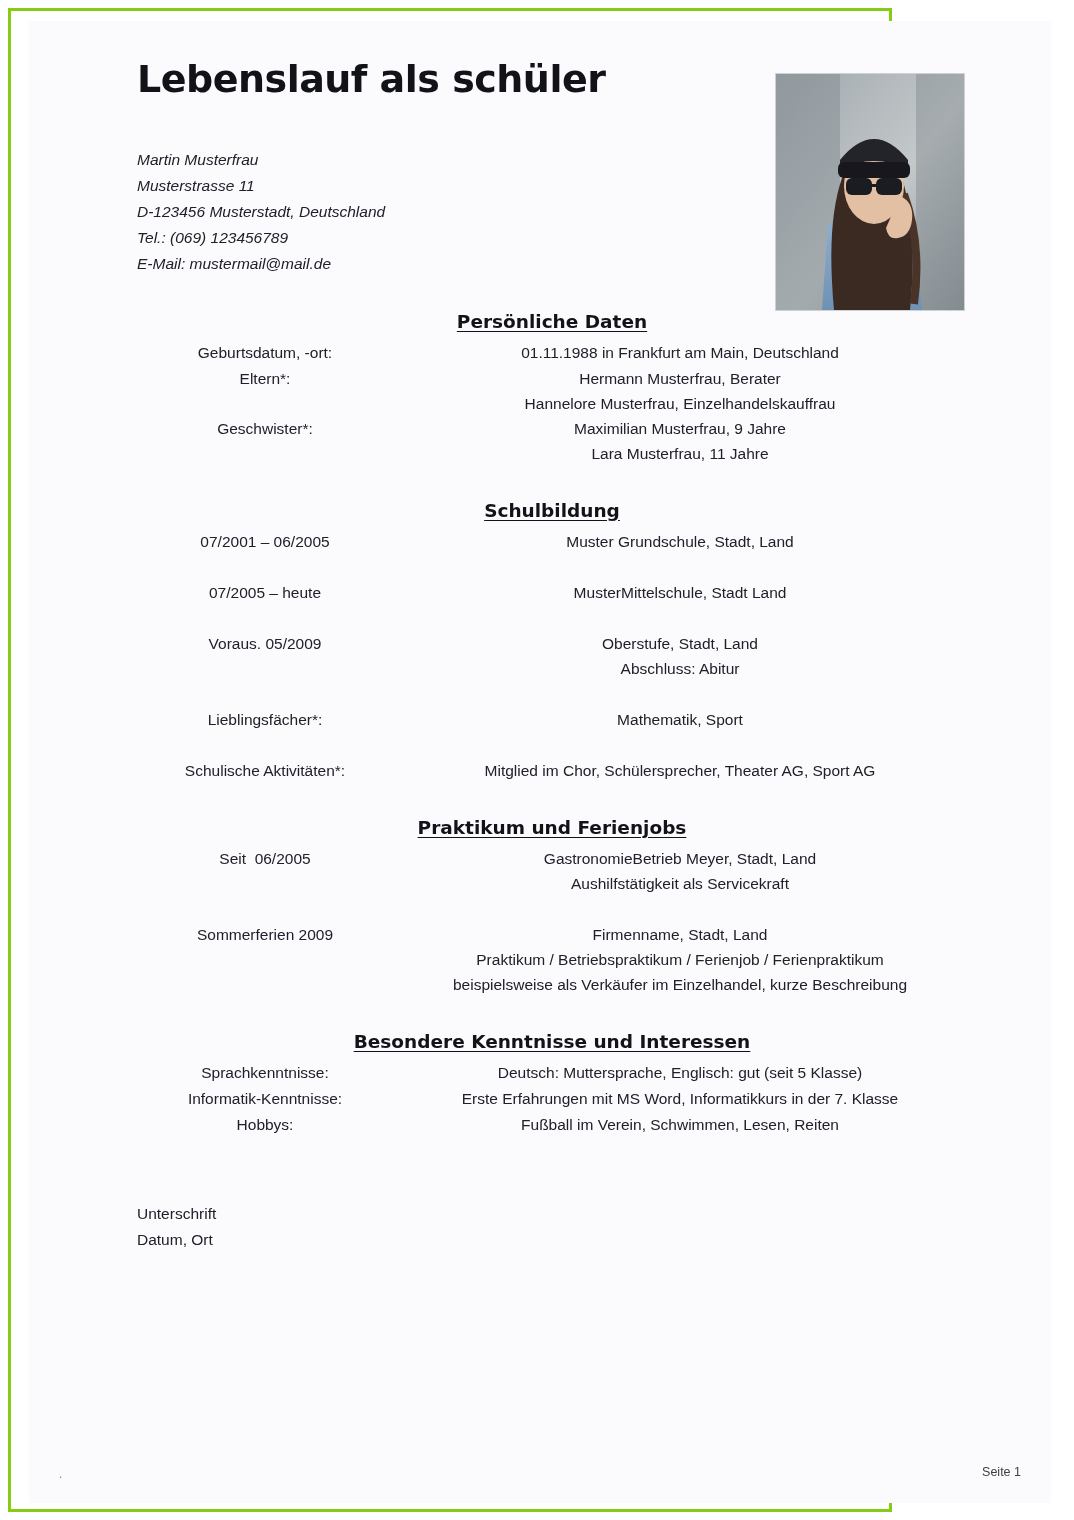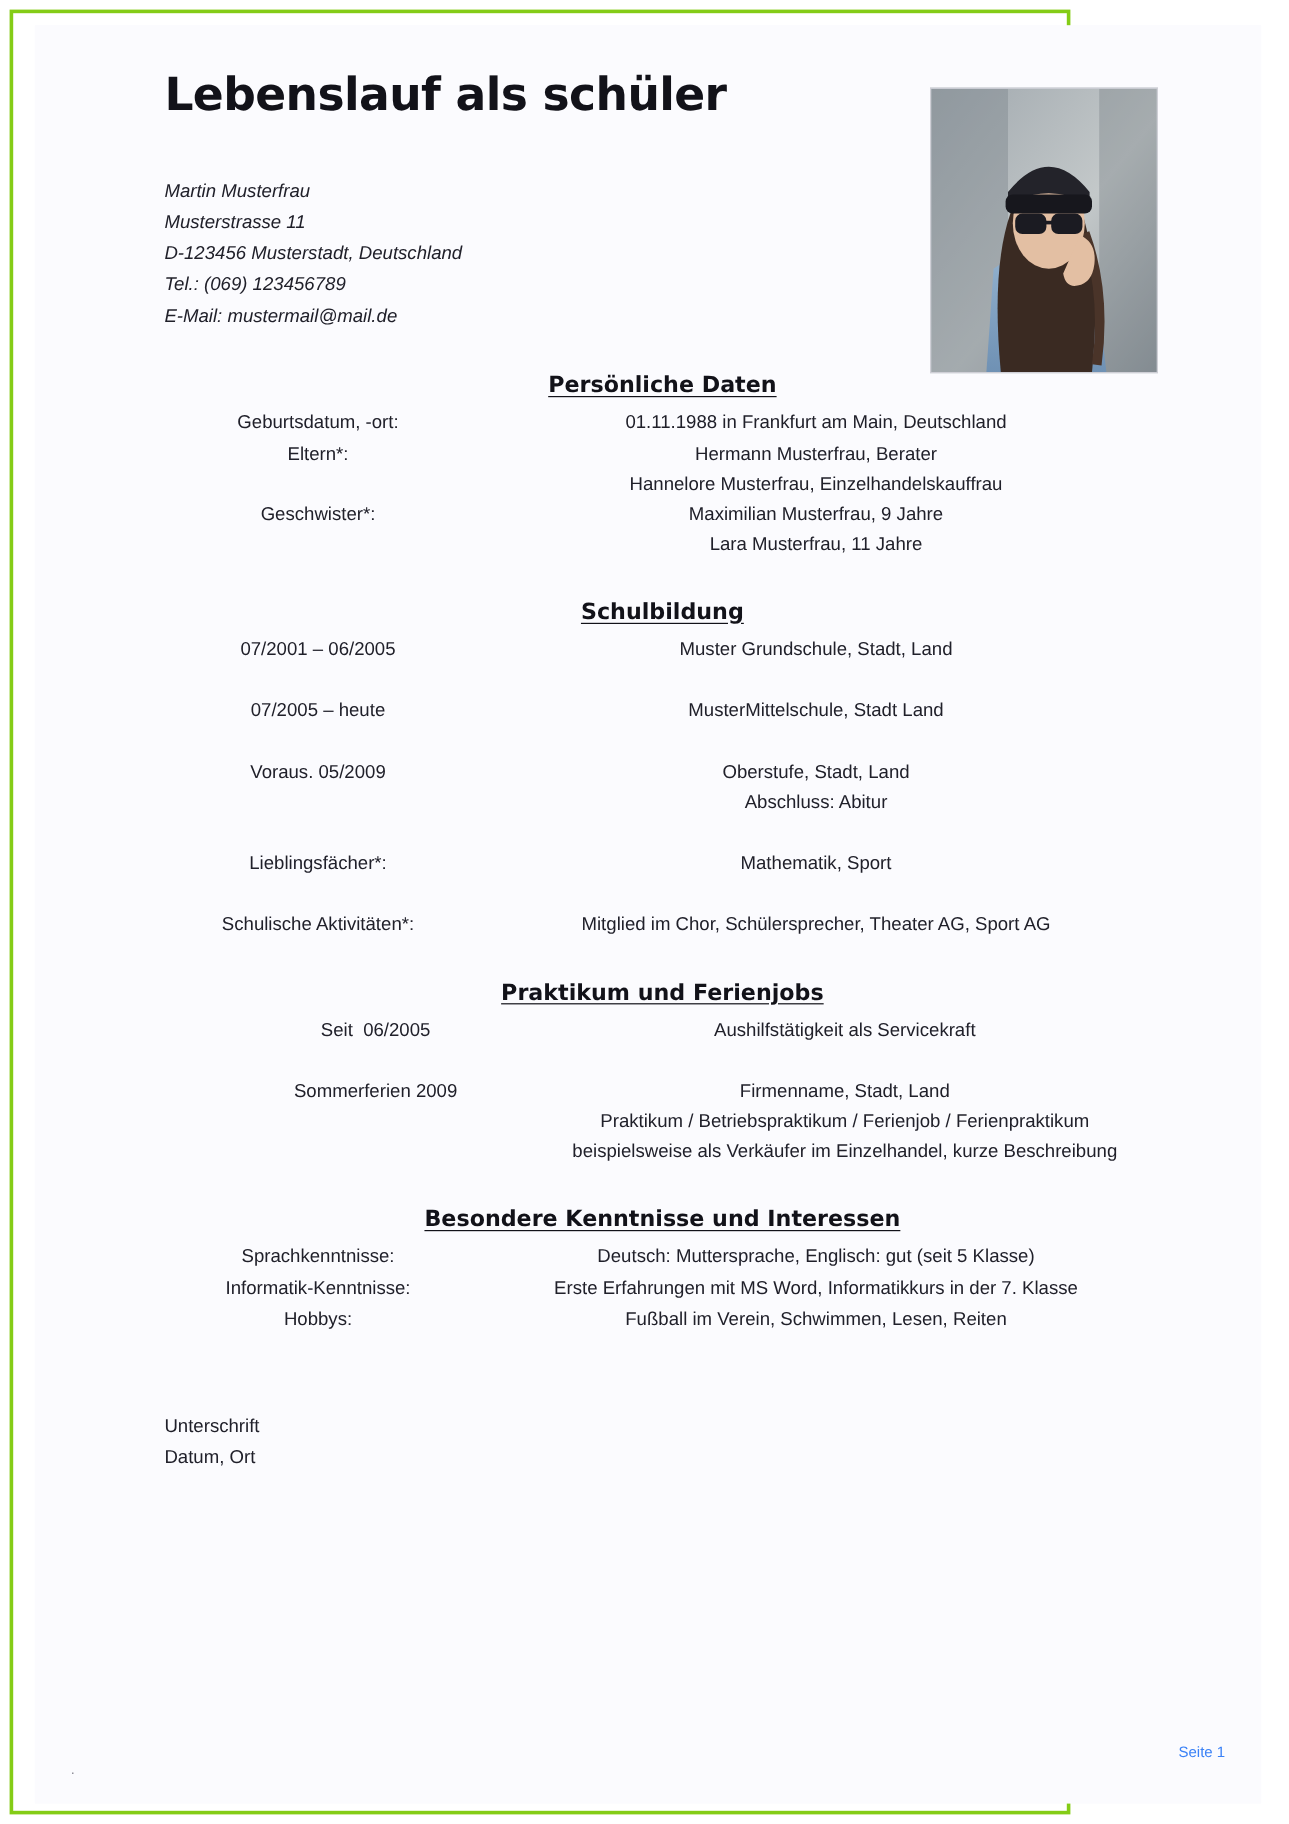--- a/index.html
+++ b/index.html
@@ -104,38 +104,38 @@
     width: 256px;
     flex: 0 0 256px;
     white-space: pre;
   }
   .row .value {
     flex: 1 1 auto;
   }
   .row .value div { white-space: pre; }
 
   .section.schul .row { margin-bottom: 26px; }
-  .section.praktikum .row { margin-bottom: 26px; margin-left: 48px; }
+  .section.praktikum .row { margin-bottom: 26px; }
   .section.kenntnisse .row { margin-bottom: 1px; }
   .section.persoenlich .row { margin-bottom: 1px; }
   .section.persoenlich .row.gap { margin-bottom: 0px; }
 
   .signature {
     margin-top: 64px;
     font-size: 15.5px;
     line-height: 26px;
     color: #20202a;
   }
 
   .page-number {
     position: absolute;
     right: 30px;
-    bottom: 36px;
+    bottom: 24px;
     font-size: 12.5px;
-    color: #3b82f6;
+    color: #404040;
   }
 
   .corner-dot {
     position: absolute;
     left: 30px;
     bottom: 22px;
     font-size: 12px;
     color: #8a8a95;
   }
 </style>
@@ -259,20 +259,21 @@
           </div>
         </div>
       </div>
 
       <div class="section praktikum">
         <div class="section-title">Praktikum und Ferienjobs</div>
 
         <div class="row">
           <div class="label">Seit  06/2005</div>
           <div class="value">
+            <div>GastronomieBetrieb Meyer, Stadt, Land</div>
             <div>Aushilfstätigkeit als Servicekraft</div>
           </div>
         </div>
 
         <div class="row">
           <div class="label">Sommerferien 2009</div>
           <div class="value">
             <div>Firmenname, Stadt, Land</div>
             <div>Praktikum / Betriebspraktikum / Ferienjob / Ferienpraktikum</div>
             <div>beispielsweise als Verkäufer im Einzelhandel, kurze Beschreibung</div>

